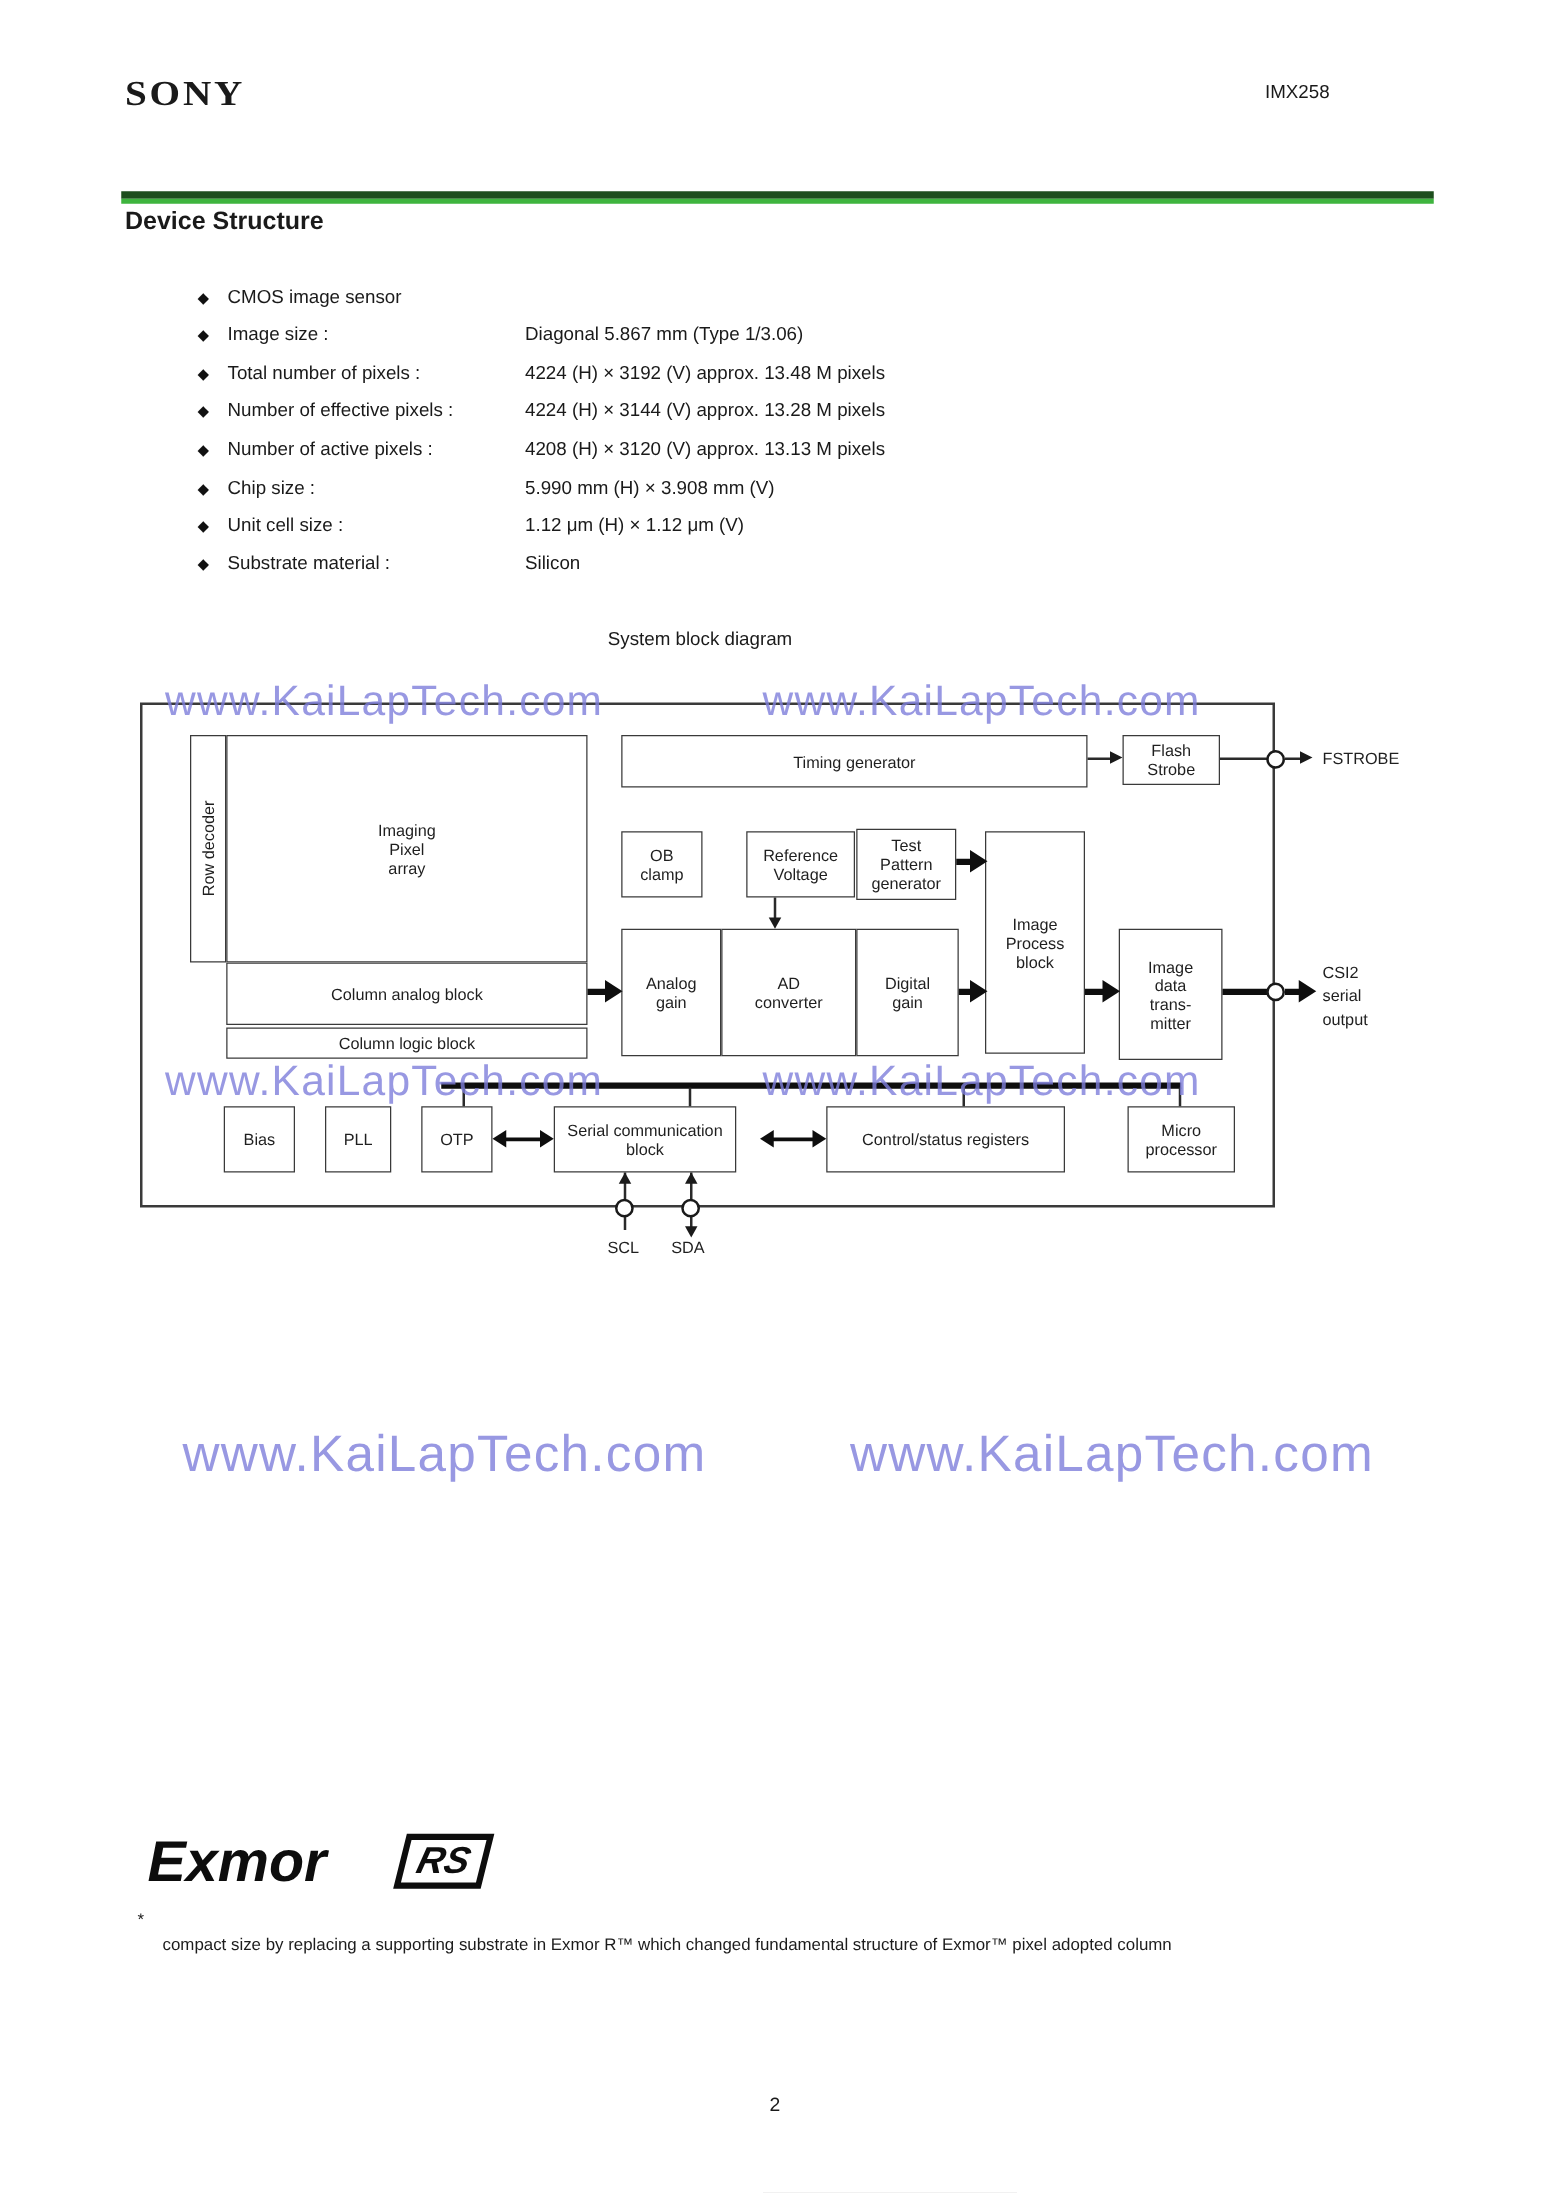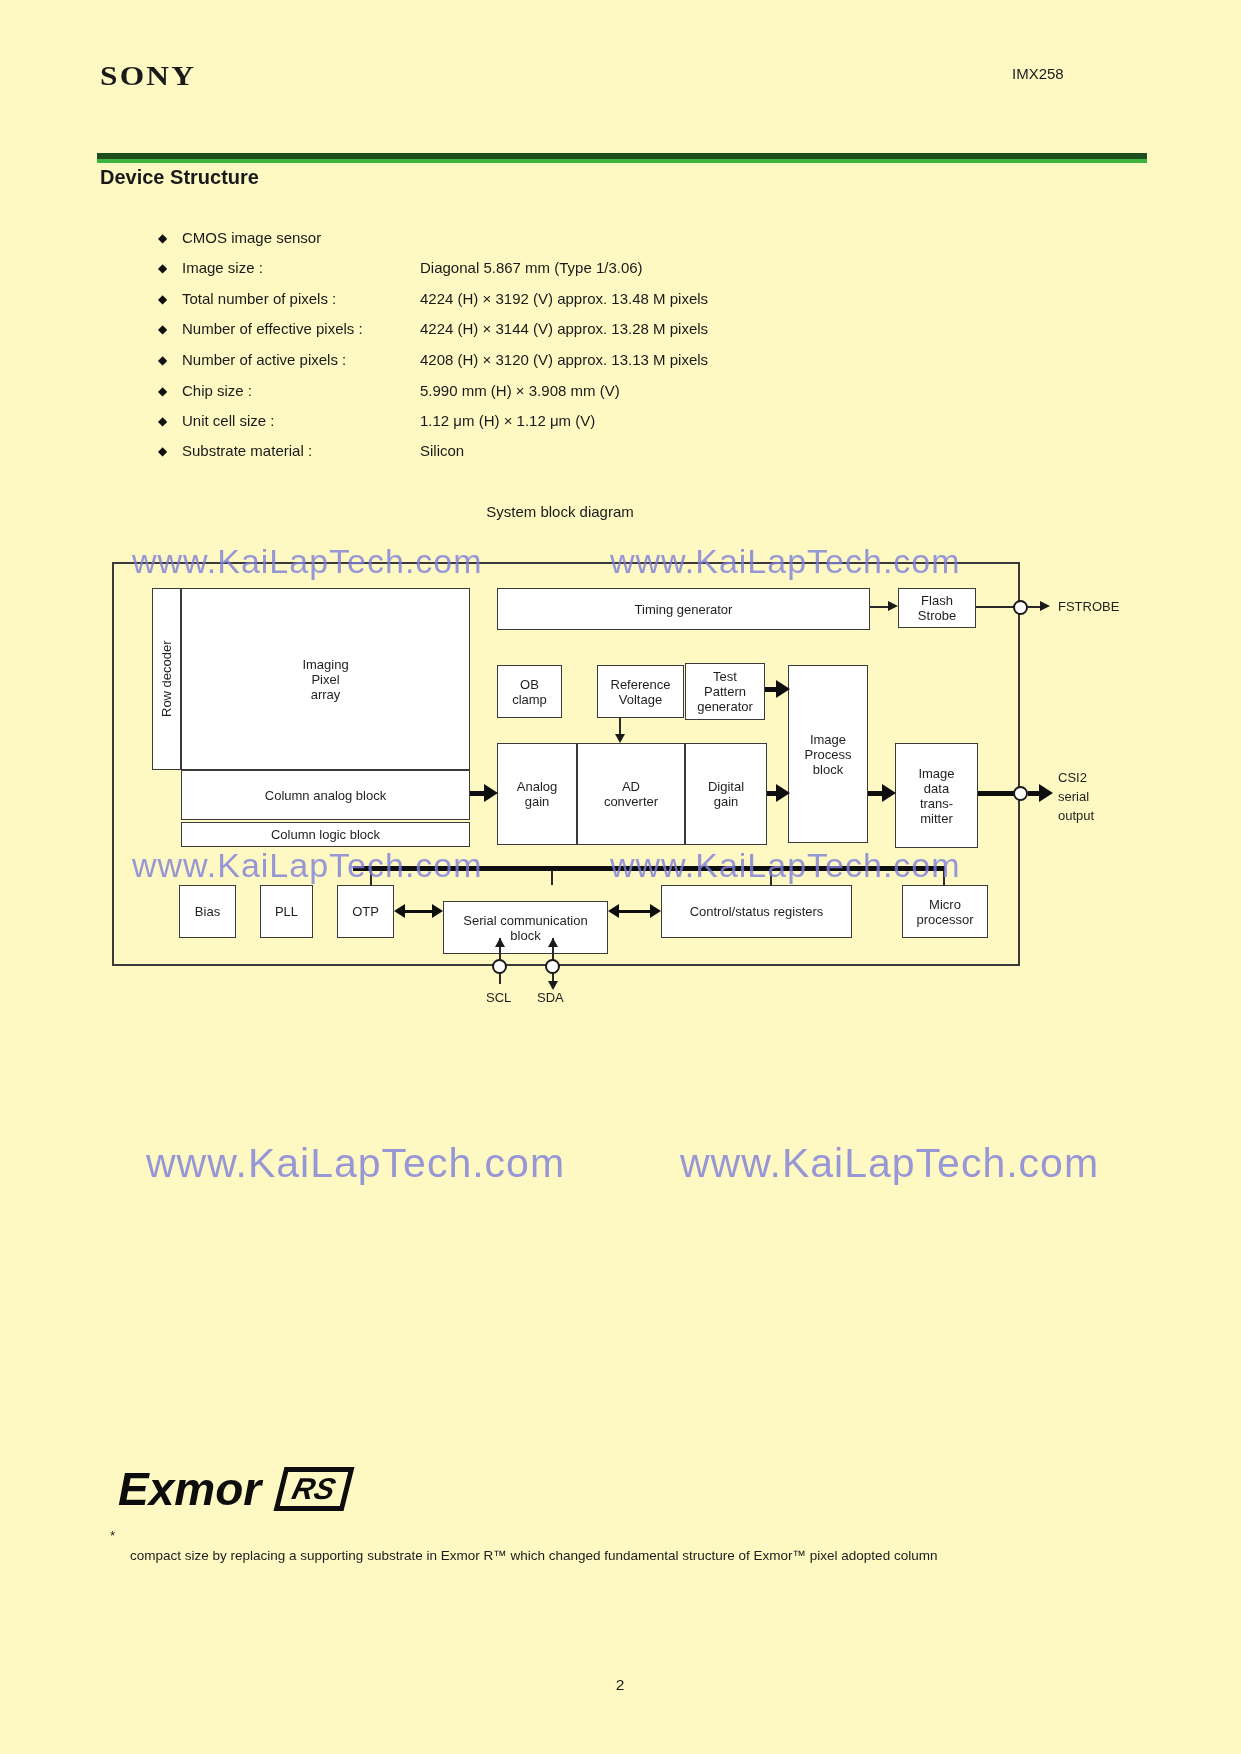--- a/index.html
+++ b/index.html
@@ -1,16 +1,16 @@
 <!DOCTYPE html>
 <html><head>
 <meta charset="utf-8">
 <style>
   html,body{margin:0;padding:0;background:#e8e8e8;}
-  .page{position:relative;width:1241px;height:1754px;background:#fef9c3;margin:0 auto;
+  .page{position:relative;width:1241px;height:1754px;background:#ffffff;margin:0 auto;
         font-family:"Liberation Sans",sans-serif;color:#1a1a1a;overflow:hidden;}
   .abs{position:absolute;}
   
   .sony{font-family:"Liberation Serif",serif;font-weight:bold;font-size:28px;letter-spacing:2px;
         transform:scaleX(1.12);transform-origin:left;}
   .partno{font-size:15px;}
   .greenbar{height:10px;}
   .greenbar .top{height:6px;background:#1e4e1e;}
   .greenbar .bot{height:4px;background:#3eb43e;}
   .h1{font-size:20px;font-weight:bold;}
@@ -31,21 +31,21 @@
   .tr-rb{border-top:9px solid transparent;border-bottom:9px solid transparent;border-left:14px solid #0e0e0e;}
   .tr-rm{border-top:7px solid transparent;border-bottom:7px solid transparent;border-left:11px solid #0e0e0e;}
   .tr-lm{border-top:7px solid transparent;border-bottom:7px solid transparent;border-right:11px solid #0e0e0e;}
   .tr-d{border-left:5px solid transparent;border-right:5px solid transparent;border-top:9px solid #1a1a1a;}
   .tr-u{border-left:5px solid transparent;border-right:5px solid transparent;border-bottom:9px solid #1a1a1a;}
   .pin{position:absolute;width:11px;height:11px;border:2px solid #1a1a1a;border-radius:50%;background:#fff;z-index:3;}
   .sig{position:absolute;font-size:13px;color:#1f1f1f;white-space:pre-line;}
   .wm{position:absolute;color:#7f7fdb;opacity:.8;font-size:34px;letter-spacing:1px;white-space:nowrap;z-index:5;}
   .wm.big{font-size:41px;}
   
-  .exmor-wrap{display:flex;align-items:center;}
+  .exmor-wrap{display:flex;align-items:center;gap:41px;}
   .exmor-word{font-size:46px;font-weight:bold;font-style:italic;letter-spacing:0px;color:#0d0d0d;}
   .exmor-rs{display:inline-block;margin-left:18px;border:5px solid #0d0d0d;padding:0px 9px;
             font-size:30px;font-weight:bold;font-style:italic;color:#0d0d0d;transform:skewX(-14deg);}
   .fnote{font-size:13.5px;line-height:20.5px;color:#1c1c1c;}
 </style>
 </head>
 <body>
 
 <div class="page">
 
@@ -134,21 +134,21 @@
 Process
 block</div>
   <div class="dbox" style="left:895px;top:743px;width:83px;height:105px;">Image
 data
 trans-
 mitter</div>
 
   <div class="dbox" style="left:179px;top:885px;width:57px;height:53px;">Bias</div>
   <div class="dbox" style="left:260px;top:885px;width:53px;height:53px;">PLL</div>
   <div class="dbox" style="left:337px;top:885px;width:57px;height:53px;">OTP</div>
-  <div class="dbox" style="left:443px;top:885px;width:165px;height:53px;margin-top:16px;">Serial communication
+  <div class="dbox" style="left:443px;top:885px;width:146px;height:53px;">Serial communication
 block</div>
   <div class="dbox" style="left:661px;top:885px;width:191px;height:53px;">Control/status registers</div>
   <div class="dbox" style="left:902px;top:885px;width:86px;height:53px;">Micro
 processor</div>
 
   <div class="hl" style="left:870px;top:606px;width:19px;"></div>
   <div class="tri tr-r" style="left:888px;top:601px;"></div>
 
   <div class="hl" style="left:976px;top:606px;width:38px;"></div>
   <div class="pin" style="left:1013px;top:600px;"></div>

